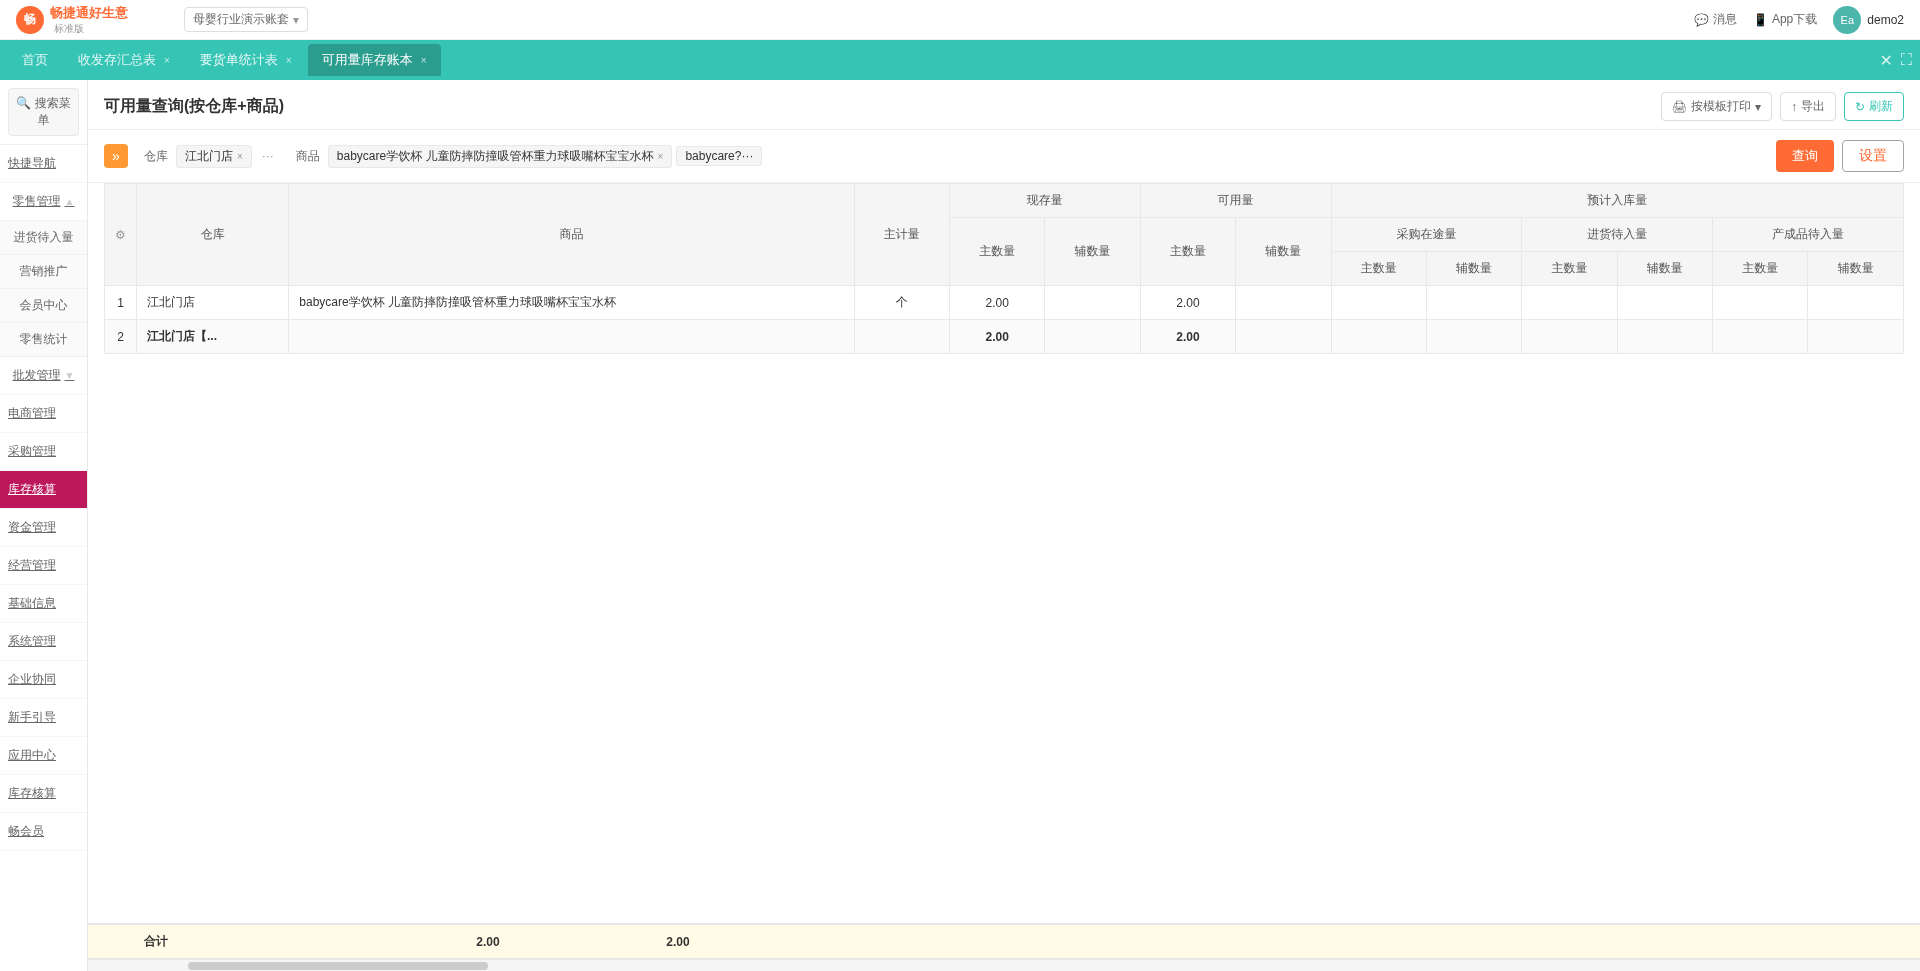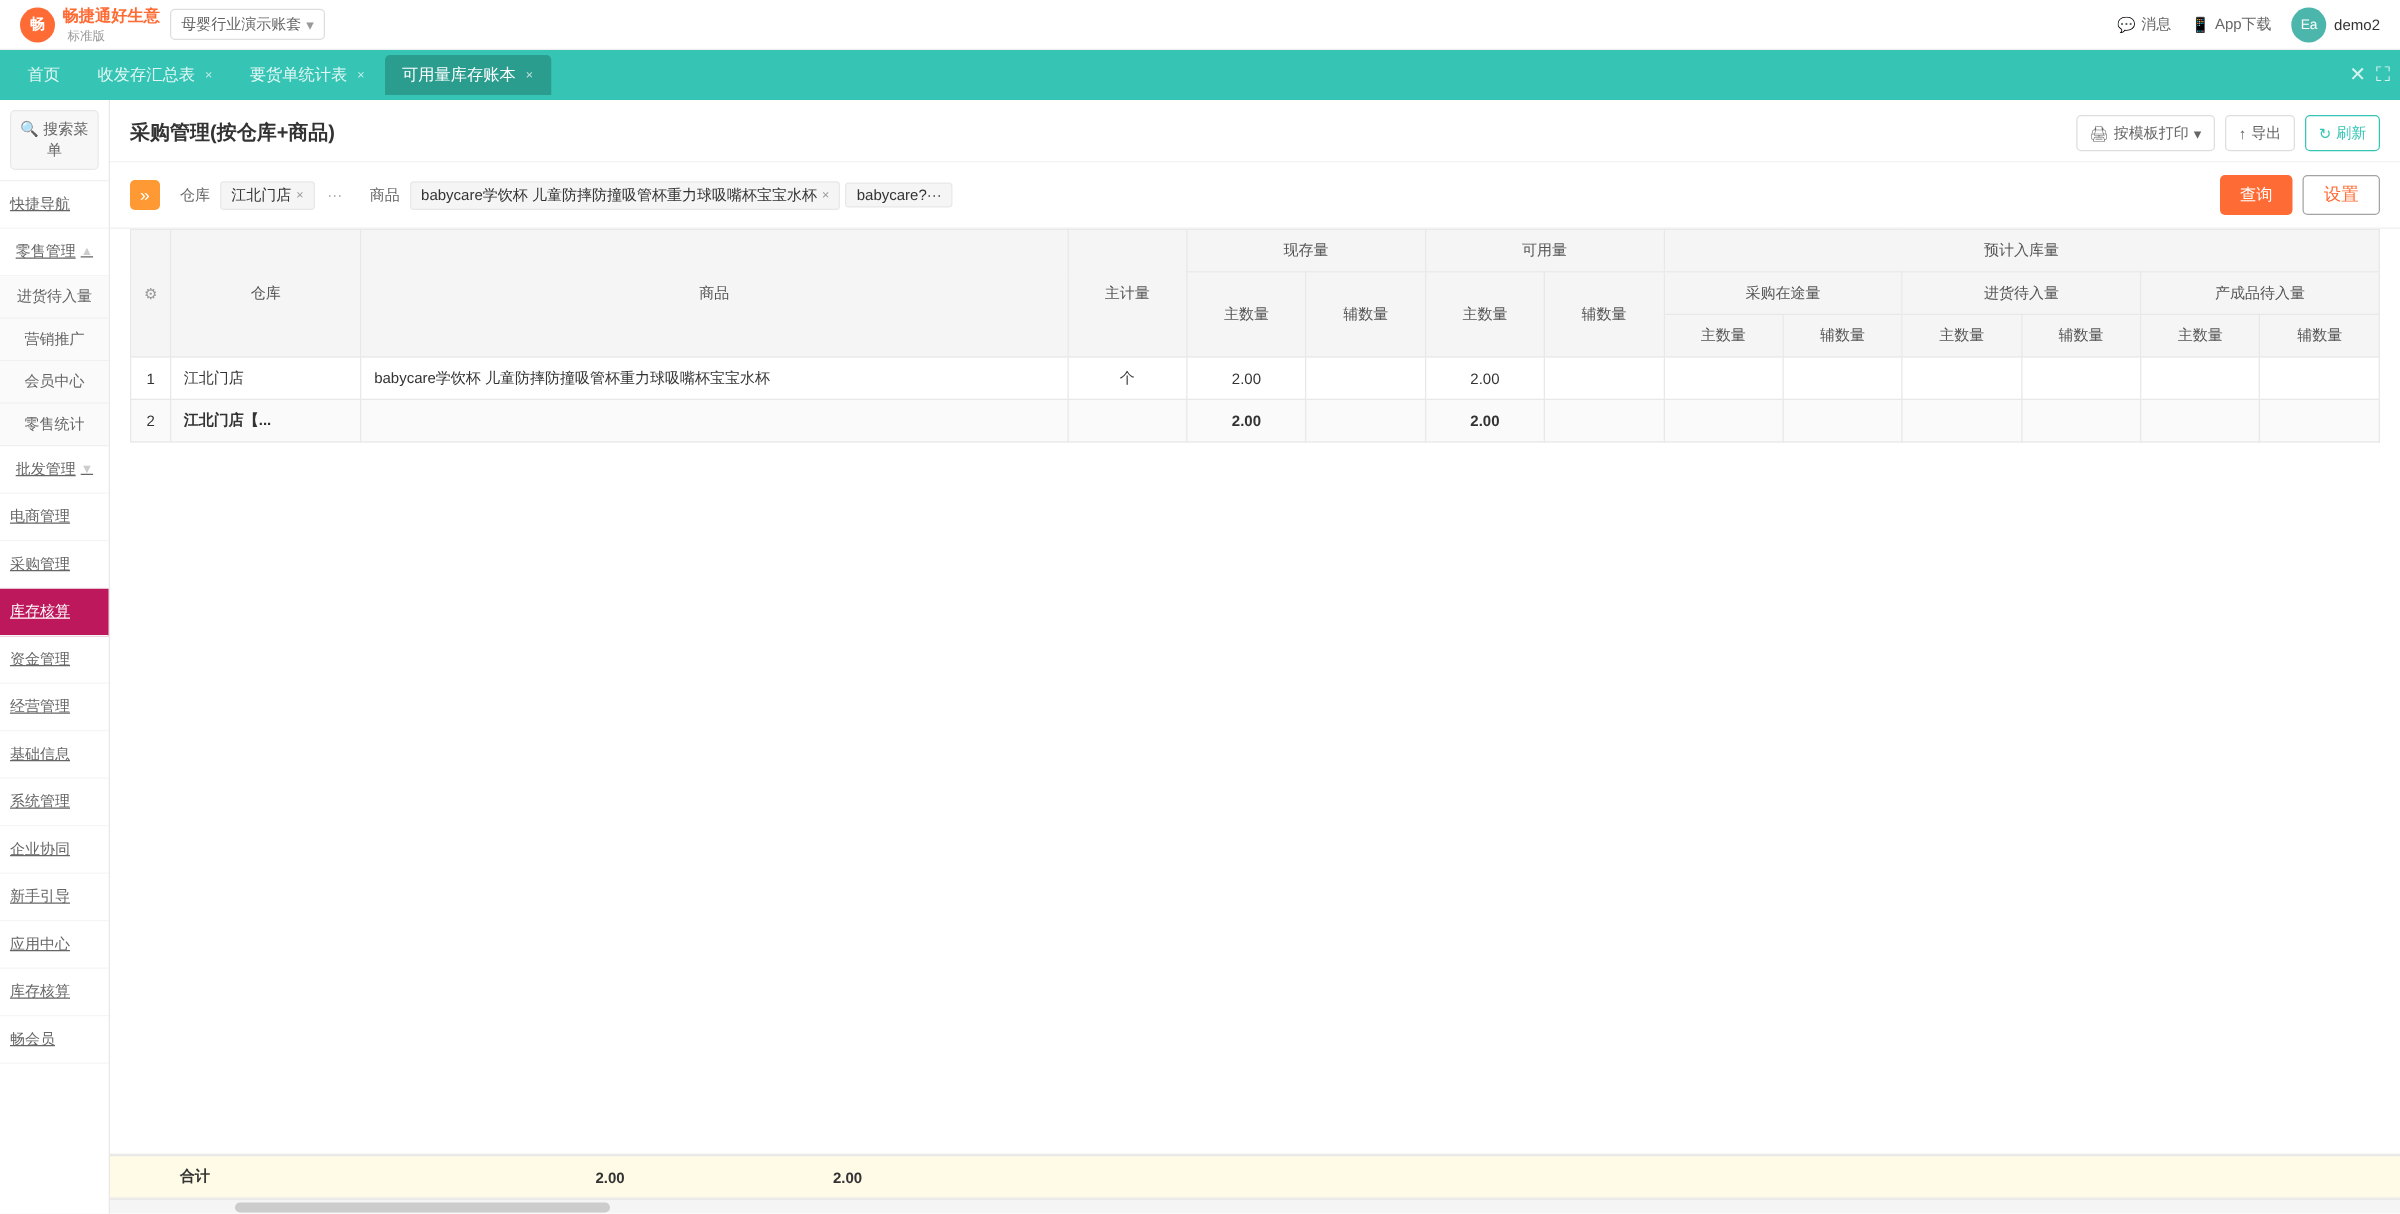--- a/index.html
+++ b/index.html
@@ -12,21 +12,21 @@
       display: flex;
       align-items: center;
       justify-content: space-between;
       border-bottom: 1px solid #eee;
       padding: 0 16px;
     }
     .top-bar-left { display: flex; align-items: center; gap: 8px; }
     .logo-area { display: flex; align-items: center; gap: 6px; }
     .logo-icon { width: 28px; height: 28px; background: #ff6b35; border-radius: 50%; display: flex; align-items: center; justify-content: center; color: white; font-size: 12px; font-weight: bold; }
     .brand-name { color: #ff6b35; font-size: 13px; font-weight: bold; }
-    .store-selector { display: flex; align-items: center; gap: 4px; border: 1px solid #ddd; border-radius: 4px; padding: 3px 8px; font-size: 12px; color: #666; cursor: pointer; background: #fff; }
+    .store-selector { display: flex; align-items: center; gap: 4px; border: 1px solid #ddd; border-radius: 4px; padding: 3px 8px; font-size: 12px; color: #666; cursor: pointer; background: #fff; margin-left: 48px; }
     .store-selector .chevron { color: #999; }
     .edition-badge { font-size: 10px; color: #999; margin-left: 4px; }
     .top-bar-right { display: flex; align-items: center; gap: 16px; }
     .top-bar-action { display: flex; align-items: center; gap: 4px; color: #666; cursor: pointer; font-size: 12px; }
     .user-avatar { width: 28px; height: 28px; border-radius: 50%; background: #4db6ac; display: flex; align-items: center; justify-content: center; color: white; font-size: 11px; }
     .username { font-size: 12px; color: #333; }
 
     
     .nav-tabs {
       height: 40px;
@@ -390,21 +390,21 @@
       <span>库存核算</span>
     </div>
     <div class="sidebar-nav-item">
       <span>畅会员</span>
     </div>
   </div>
 
   <div class="content-area">
 
     <div class="page-header">
-      <div class="page-title">采购管理(按仓库+商品)</div>
+      <div class="page-title">可用量查询(按仓库+商品)</div>
       <div class="page-actions">
         <button class="action-btn">
           <span>🖨</span>
           <span>按模板打印</span>
           <span>▾</span>
         </button>
         <button class="action-btn">
           <span>↑</span>
           <span>导出</span>
         </button>

